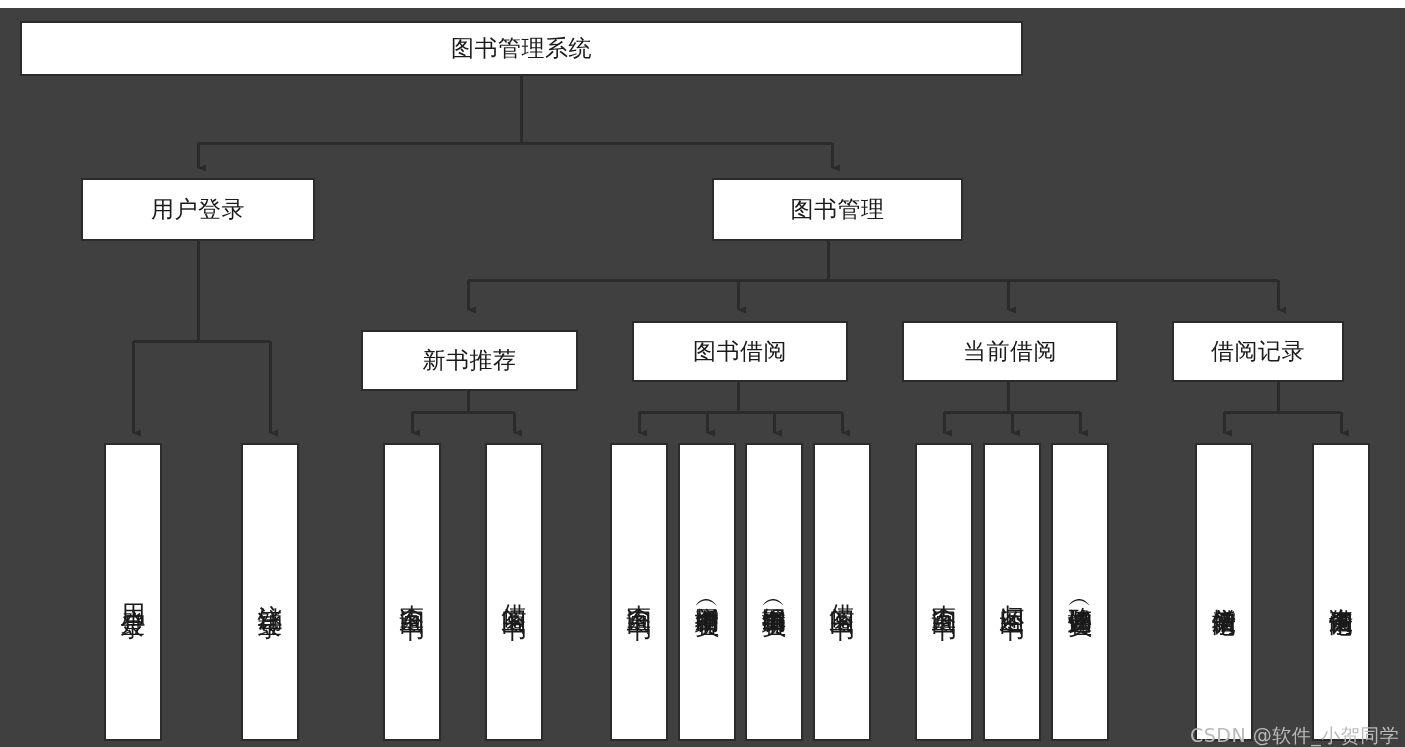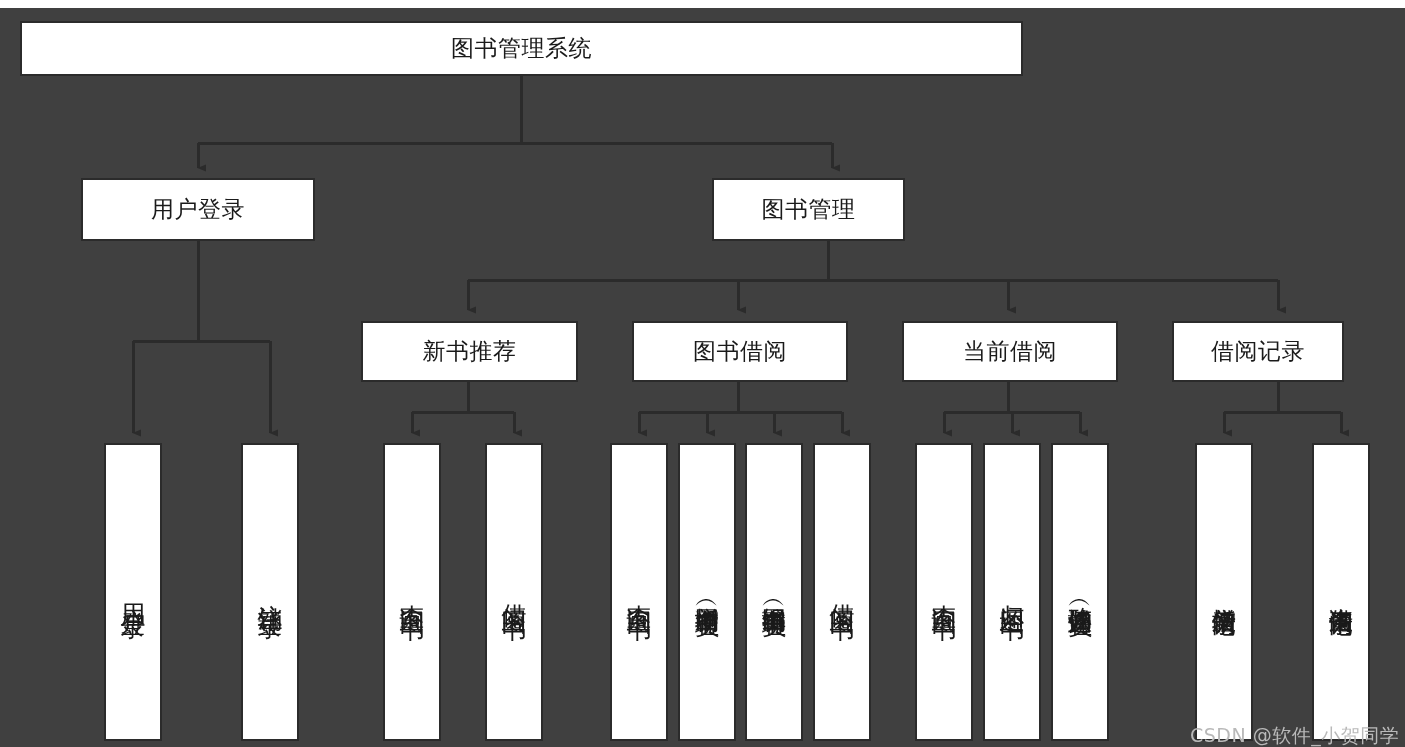--- a/index.html
+++ b/index.html
@@ -126,25 +126,25 @@
   </svg>
 
   <div class="node horizontal" style="left:20px; top:13px; width:1003px; height:55px;">
     <span class="node-label">图书管理系统</span>
   </div>
 
   <div class="node horizontal" style="left:81px; top:170px; width:234px; height:63px;">
     <span class="node-label">用户登录</span>
   </div>
 
-  <div class="node horizontal" style="left:712px; top:170px; width:193px; height:63px;">
+  <div class="node horizontal" style="left:712px; top:170px; width:251px; height:63px;">
     <span class="node-label">图书管理</span>
   </div>
 
-  <div class="node horizontal" style="left:361px; top:313px; width:217px; height:61px;">
+  <div class="node horizontal" style="left:361px; top:322px; width:217px; height:61px;">
     <span class="node-label">新书推荐</span>
   </div>
 
   <div class="node horizontal" style="left:632px; top:313px; width:216px; height:61px;">
     <span class="node-label">图书借阅</span>
   </div>
 
   <div class="node horizontal" style="left:902px; top:313px; width:216px; height:61px;">
     <span class="node-label">当前借阅</span>
   </div>

